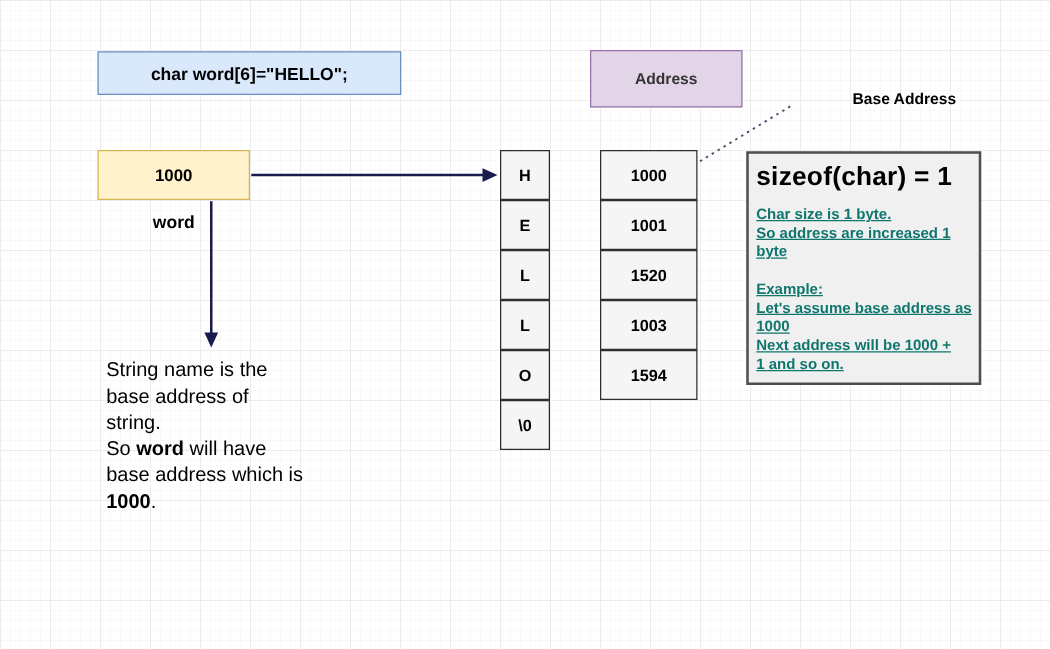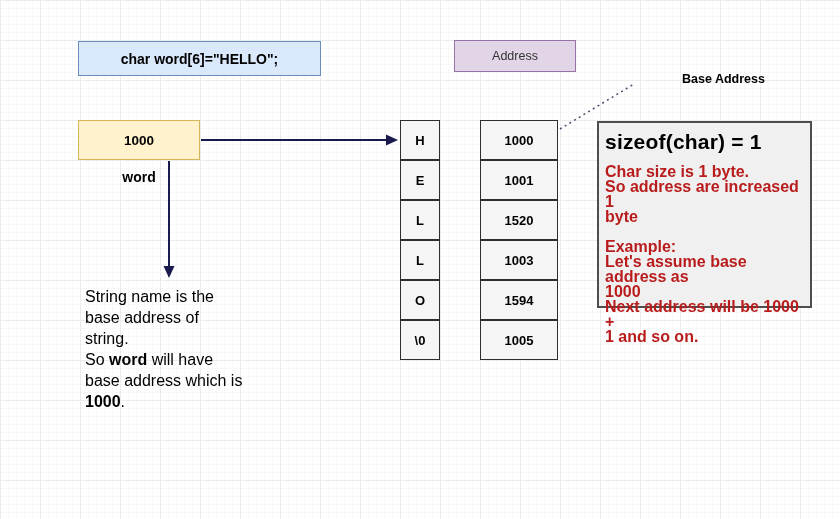--- a/index.html
+++ b/index.html
@@ -22,23 +22,23 @@
   .overlay{position:absolute;left:0;top:0;width:840px;height:519px;pointer-events:none;}
 
   .box{position:absolute;display:flex;align-items:center;justify-content:center;box-sizing:border-box;}
 
   .code-box{
     left:78px;top:41px;width:243px;height:35px;
     background:#dae8fc;border:1px solid #6c8ebf;
     font-weight:bold;font-size:14px;color:#000;
   }
   .address-header{
-    left:454px;top:40px;width:122px;height:32px;
+    left:472px;top:40px;width:122px;height:46px;
     background:#e1d5e7;border:1px solid #9673a6;
-    font-size:12.5px;color:#333;
+    font-size:12.5px;color:#333;font-weight:bold;
   }
   .base-address-label{
     position:absolute;left:682px;top:72px;
     font-weight:bold;font-size:12.5px;color:#000;
   }
   .pointer-box{
     left:78px;top:120px;width:122px;height:40px;
     background:#fff2cc;border:1px solid #d6b656;
     font-weight:bold;font-size:13.5px;color:#000;
   }
@@ -49,32 +49,33 @@
   .cell{
     position:absolute;display:flex;align-items:center;justify-content:center;
     box-sizing:border-box;
     background:#f5f5f5;border:1.4px solid #2e2e2e;
     font-weight:bold;font-size:13px;color:#000;
   }
   .char-cell{left:400px;width:40px;height:40px;}
   .addr-cell{left:480px;width:78px;height:40px;}
 
   .info-box{
-    position:absolute;left:597px;top:121px;width:215px;height:187px;
+    position:absolute;left:597px;top:121px;width:188px;height:187px;
     box-sizing:border-box;
     background:#f0f0f0;border:2px solid #4d4d4d;
     padding:5px 4px 5px 6px;
   }
   .info-title{
     font-weight:bold;font-size:21px;color:#000;
     margin:2px 0 10px 0;letter-spacing:0.2px;
   }
   .info-body{
-    font-weight:bold;font-size:16px;line-height:15px;color:#b91c1c;
+    font-weight:bold;font-size:12px;line-height:15px;color:#0f766e;
     white-space:pre-line;
+    text-decoration:underline;
   }
   .note{
     position:absolute;left:85px;top:286px;width:205px;
     font-size:16px;line-height:21px;color:#000;
     white-space:pre-line;
   }
   .note b{font-weight:bold;}
 </style>
 </head>
 <body>
@@ -134,23 +135,20 @@
     </div>
   <div class="cell addr-cell" style="top:200px">
       <span>1520</span>
     </div>
   <div class="cell addr-cell" style="top:240px">
       <span>1003</span>
     </div>
   <div class="cell addr-cell" style="top:280px">
       <span>1594</span>
     </div>
-  <div class="cell addr-cell" style="top:320px">
-      <span>1005</span>
-    </div>
 
   <div class="info-box">
     <div class="info-title">sizeof(char) = 1</div>
     <div class="info-body">Char size is 1 byte.
 So address are increased 1
 byte
 
 Example:
 Let's assume base address as
 1000

